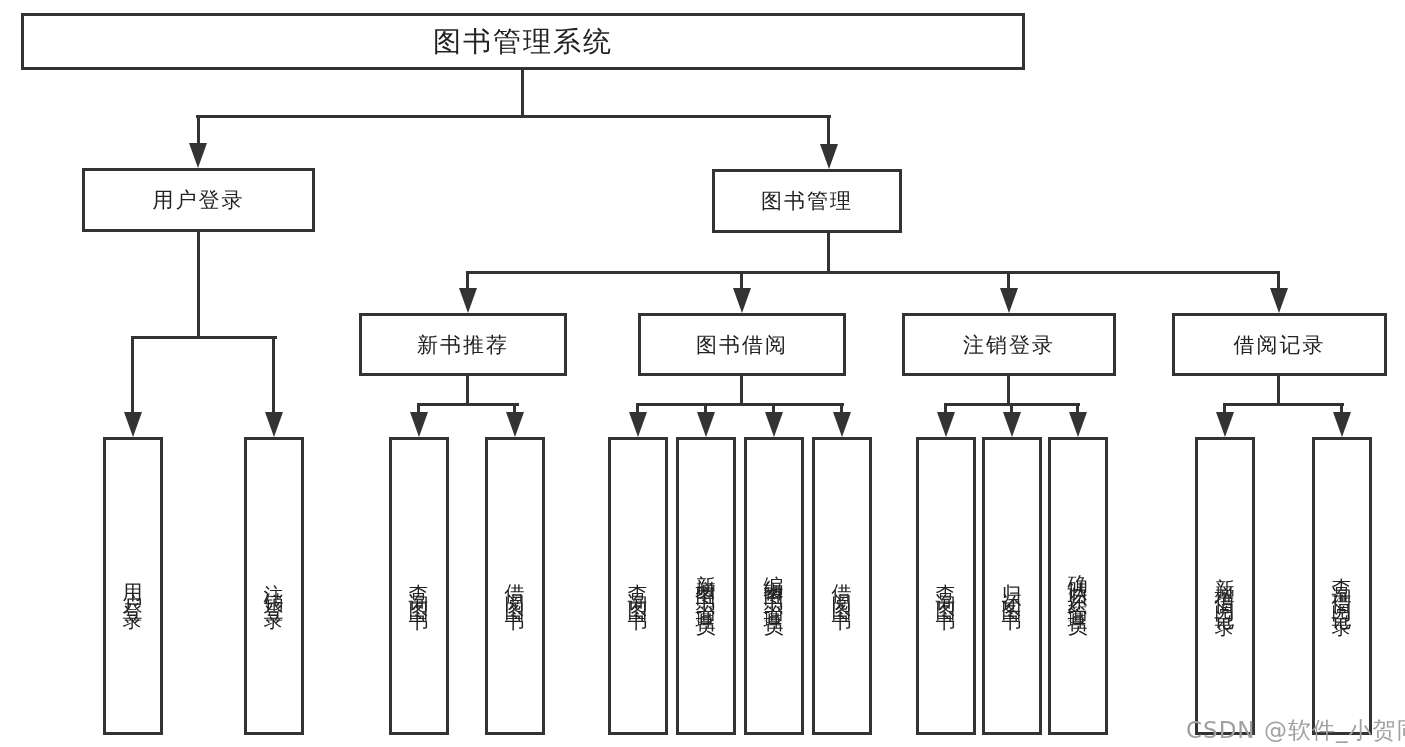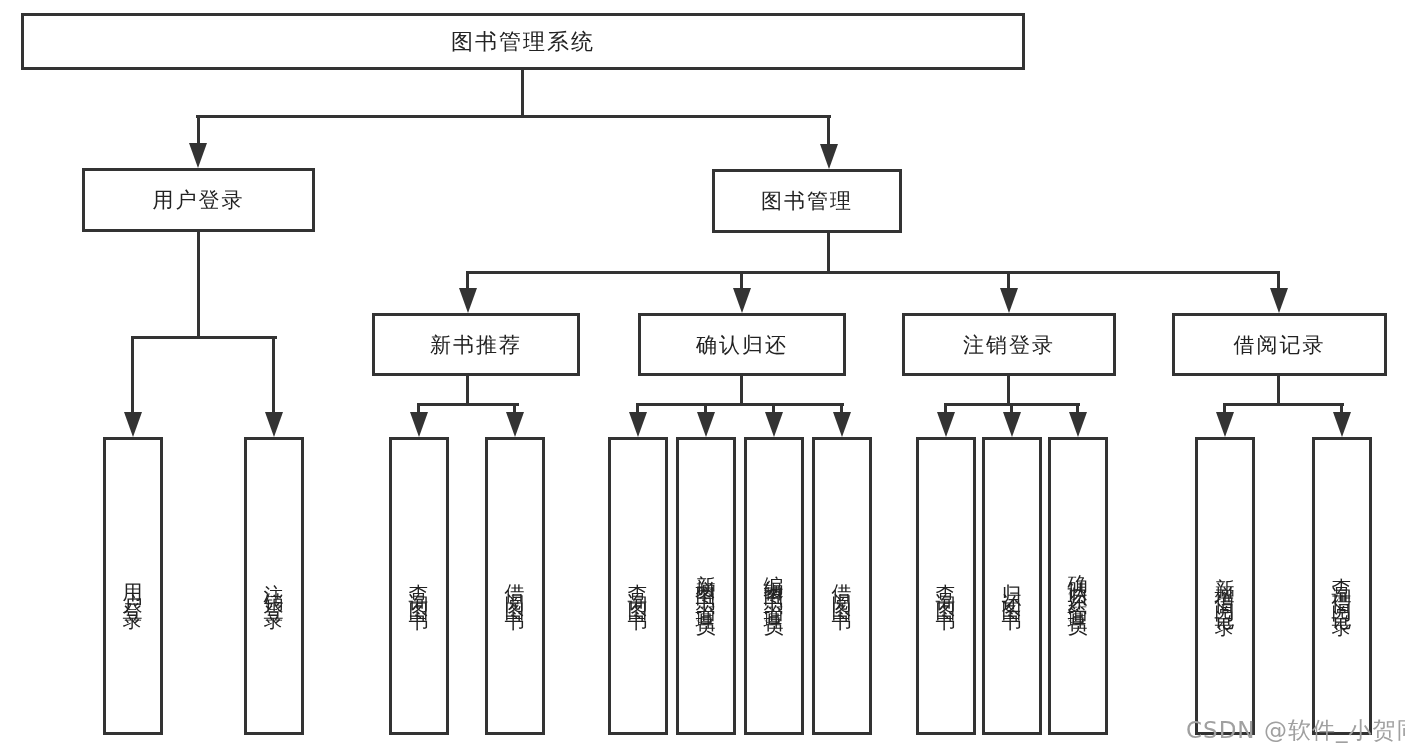--- a/index.html
+++ b/index.html
@@ -62,21 +62,21 @@
     color: #a0a0a0;
     white-space: nowrap;
     z-index: 5;
   }
 </style>
 </head>
 <body>
 
 <div id="stage">
 
-  <div class="hbox" style="left:21px; top:13px; width:1004px; height:57px; font-size:22px;">
+  <div class="hbox" style="left:21px; top:13px; width:1004px; height:57px; font-size:28px;">
     <span>图书管理系统</span>
   </div>
 
   <div class="vl" style="left:521px; top:68px;  height:49px;"></div>
   <div class="hl" style="left:196px; top:115px; width:635px;"></div>
   <div class="vl" style="left:197px; top:115px; height:29px;"></div>
   <div class="ar" style="left:189px; top:143px;"></div>
   <div class="vl" style="left:827px; top:115px; height:29px;"></div>
   <div class="ar" style="left:820px; top:144px;"></div>
 
@@ -98,25 +98,25 @@
   <div class="hl" style="left:466px;  top:271px; width:814px;"></div>
   <div class="vl" style="left:466px;  top:271px; height:19px;"></div>
   <div class="ar" style="left:459px;  top:288px;"></div>
   <div class="vl" style="left:740px;  top:271px; height:19px;"></div>
   <div class="ar" style="left:733px;  top:288px;"></div>
   <div class="vl" style="left:1007px; top:271px; height:19px;"></div>
   <div class="ar" style="left:1000px; top:288px;"></div>
   <div class="vl" style="left:1277px; top:271px; height:19px;"></div>
   <div class="ar" style="left:1270px; top:288px;"></div>
 
-  <div class="hbox" style="left:372px;  top:313px; width:208px; height:63px;">
+  <div class="hbox" style="left:359px;  top:313px; width:208px; height:63px;">
     <span>新书推荐</span>
   </div>
   <div class="hbox" style="left:638px;  top:313px; width:208px; height:63px;">
-    <span>确认归还</span>
+    <span>图书借阅</span>
   </div>
   <div class="hbox" style="left:902px;  top:313px; width:214px; height:63px;">
     <span>注销登录</span>
   </div>
   <div class="hbox" style="left:1172px; top:313px; width:215px; height:63px;">
     <span>借阅记录</span>
   </div>
 
   <div class="vl" style="left:466px; top:376px; height:29px;"></div>
   <div class="hl" style="left:417px; top:403px; width:102px;"></div>

